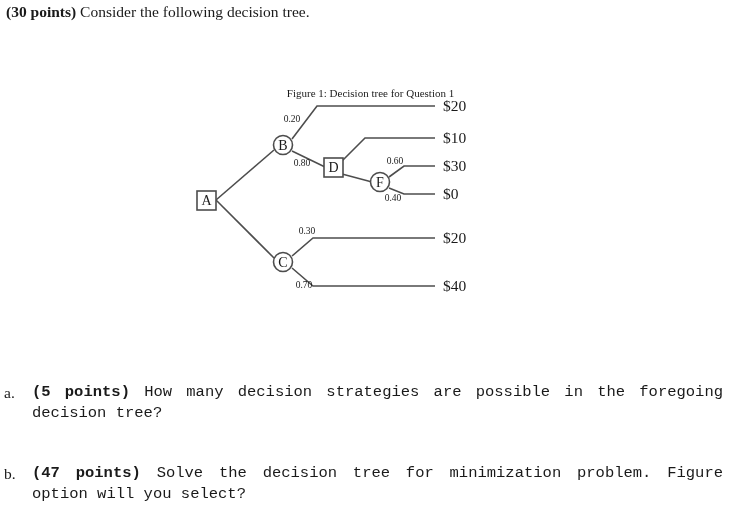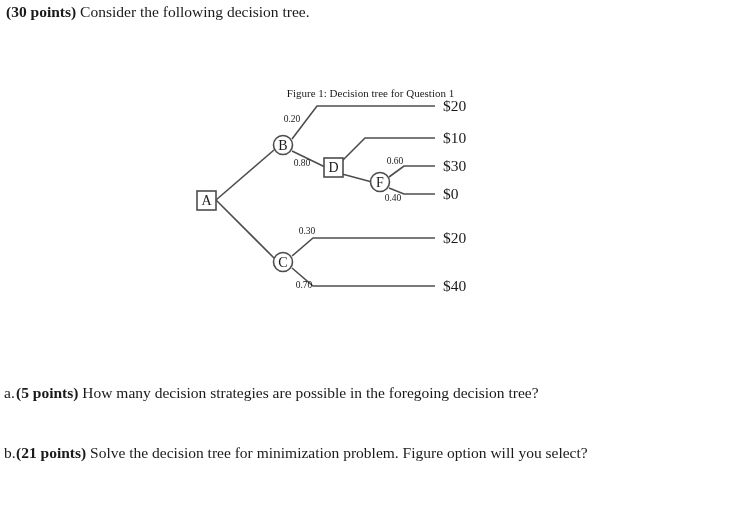--- a/index.html
+++ b/index.html
@@ -74,24 +74,25 @@
     margin-bottom: 39px;
   }
   .qitem .marker {
     position: absolute;
     left: 4px;
     top: 0;
     width: 22px;
   }
   .qitem .qtext {
     display: block;
-    margin-left: 16px;
+    margin-left: 32px;
     margin-right: 10px;
     text-align: justify;
     text-justify: inter-word;
+    font-family: Liberation Mono, monospace;
   }
 </style>
 </head>
 <body>
 
 <div class="page">
 
   <div class="prompt">
     <span class="b">(30 points)</span><span> Consider the following decision tree.</span>
   </div>
@@ -173,18 +174,18 @@
 
   <div class="qlist">
 
     <div class="qitem">
       <span class="marker">a.</span>
       <span class="qtext"><span class="b">(5 points)</span><span> How many decision strategies are possible in the foregoing decision tree?</span></span>
     </div>
 
     <div class="qitem">
       <span class="marker">b.</span>
-      <span class="qtext"><span class="b">(21 points)</span><span> Solve the decision tree for minimization problem.  Figure option will you select?</span></span>
+      <span class="qtext"><span class="b">(47 points)</span><span> Solve the decision tree for minimization problem.  Figure option will you select?</span></span>
     </div>
 
   </div>
 
 </div>
 
 </body></html>

